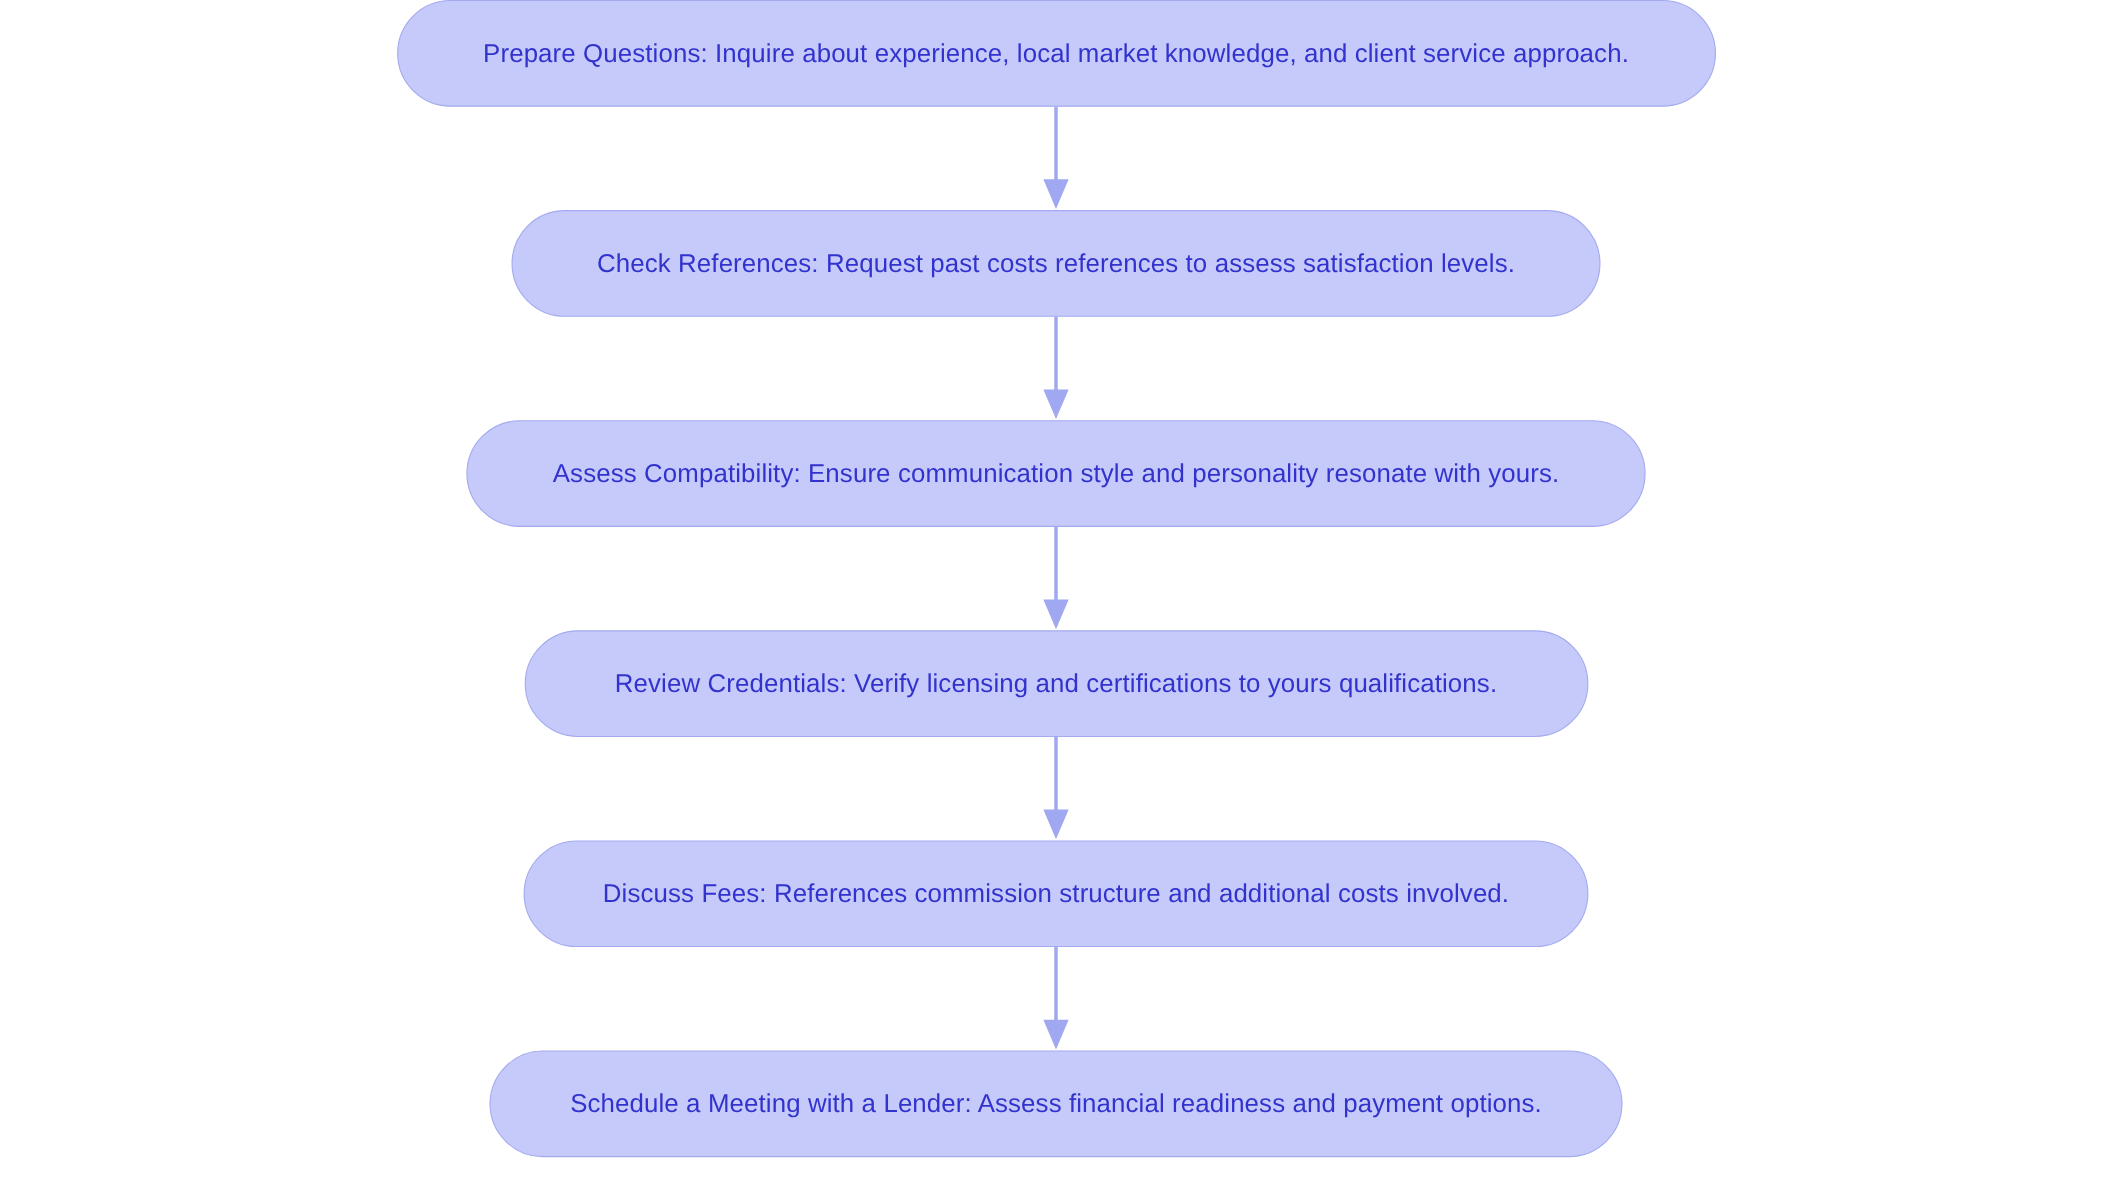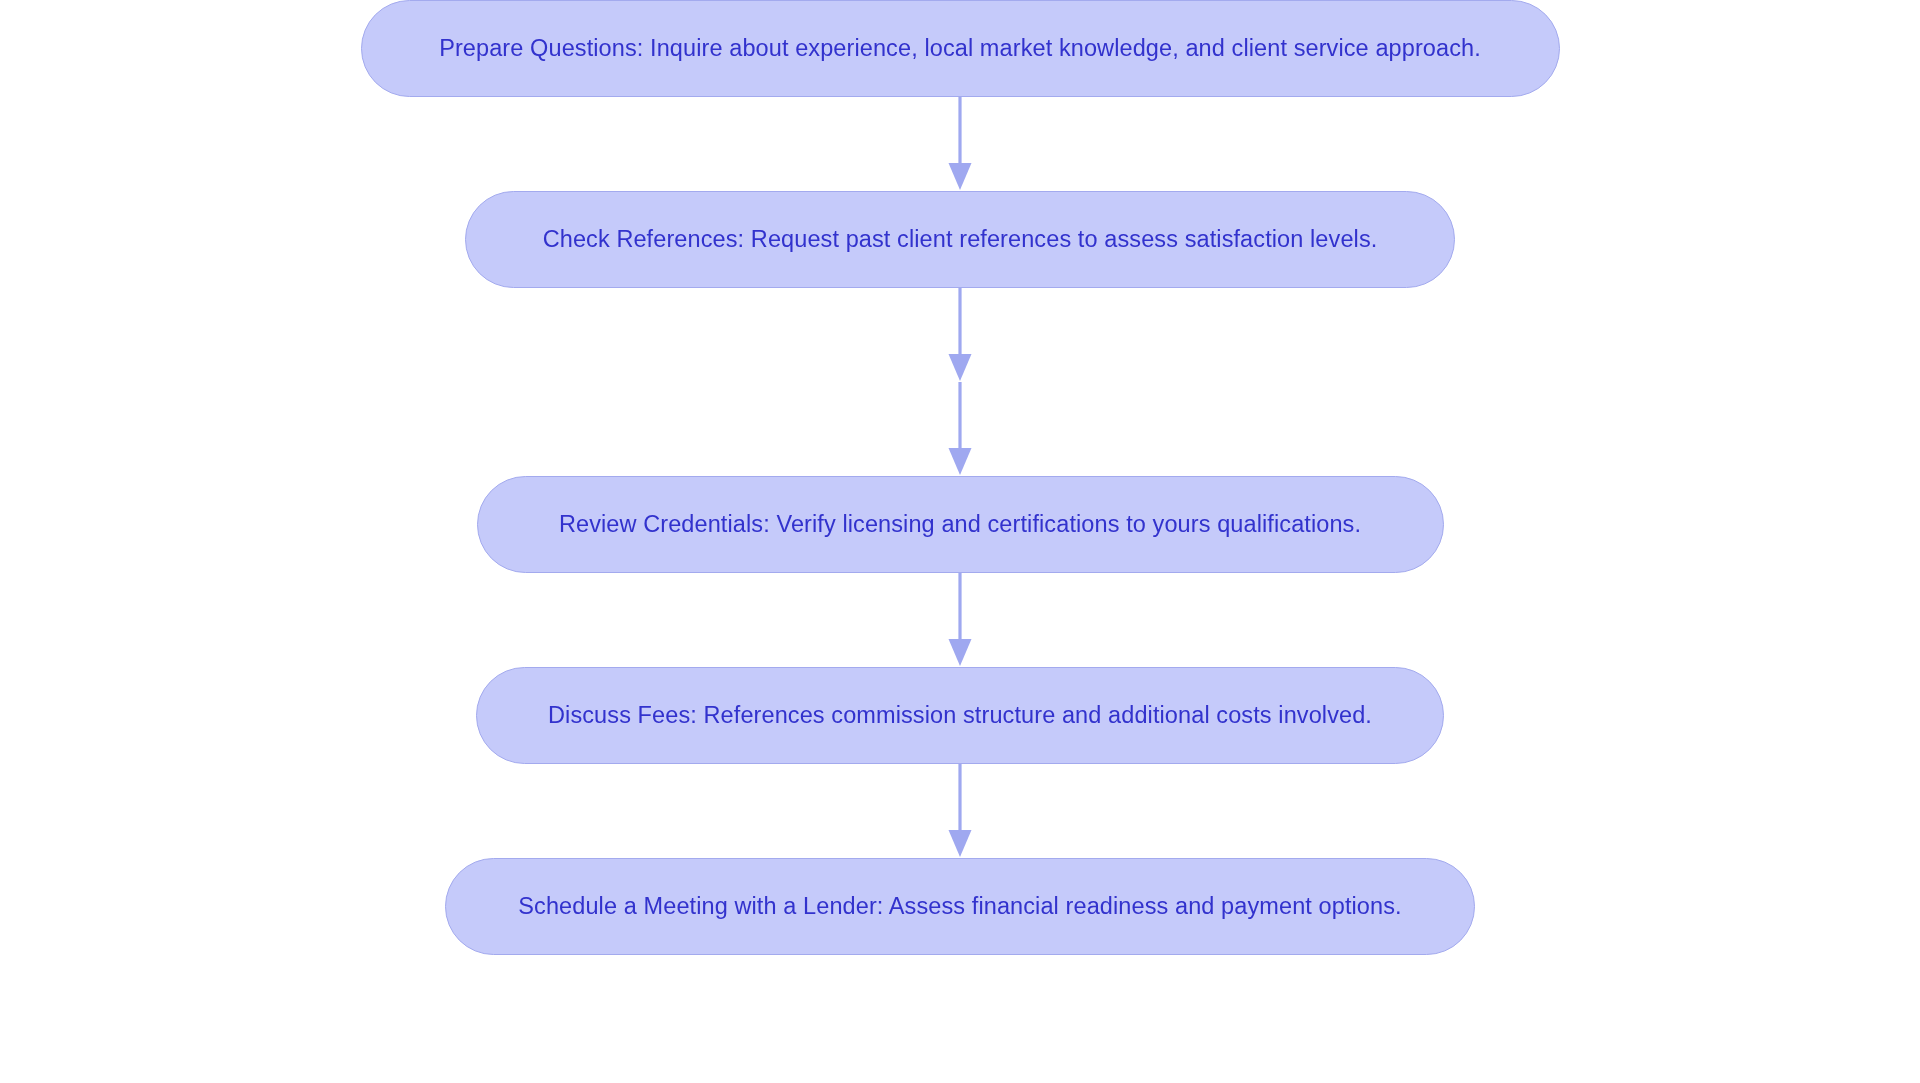--- a/index.html
+++ b/index.html
@@ -82,28 +82,31 @@
     <div class="node n0">
       <span class="node-label">Prepare Questions: Inquire about experience, local market knowledge, and client service approach.</span>
     </div>
 
     <svg class="connector" viewBox="0 0 40 94" xmlns="http://www.w3.org/2000/svg">
       <line x1="20" y1="0" x2="20" y2="72" stroke="#9fa8f0" stroke-width="3.2"></line>
       <polygon points="20,93 8.5,66 31.5,66" fill="#9fa8f0"></polygon>
     </svg>
 
     <div class="node n1">
-      <span class="node-label">Check References: Request past client references to assess satisfaction levels.</span>
+      <span class="node-label">Check References: Request past costs references to assess satisfaction levels.</span>
     </div>
 
     <svg class="connector" viewBox="0 0 40 94" xmlns="http://www.w3.org/2000/svg">
       <line x1="20" y1="0" x2="20" y2="72" stroke="#9fa8f0" stroke-width="3.2"></line>
       <polygon points="20,93 8.5,66 31.5,66" fill="#9fa8f0"></polygon>
     </svg>
 
+    <div class="node n2">
+      <span class="node-label">Assess Compatibility: Ensure communication style and personality resonate with yours.</span>
+    </div>
 
     <svg class="connector" viewBox="0 0 40 94" xmlns="http://www.w3.org/2000/svg">
       <line x1="20" y1="0" x2="20" y2="72" stroke="#9fa8f0" stroke-width="3.2"></line>
       <polygon points="20,93 8.5,66 31.5,66" fill="#9fa8f0"></polygon>
     </svg>
 
     <div class="node n3">
       <span class="node-label">Review Credentials: Verify licensing and certifications to yours qualifications.</span>
     </div>
 

